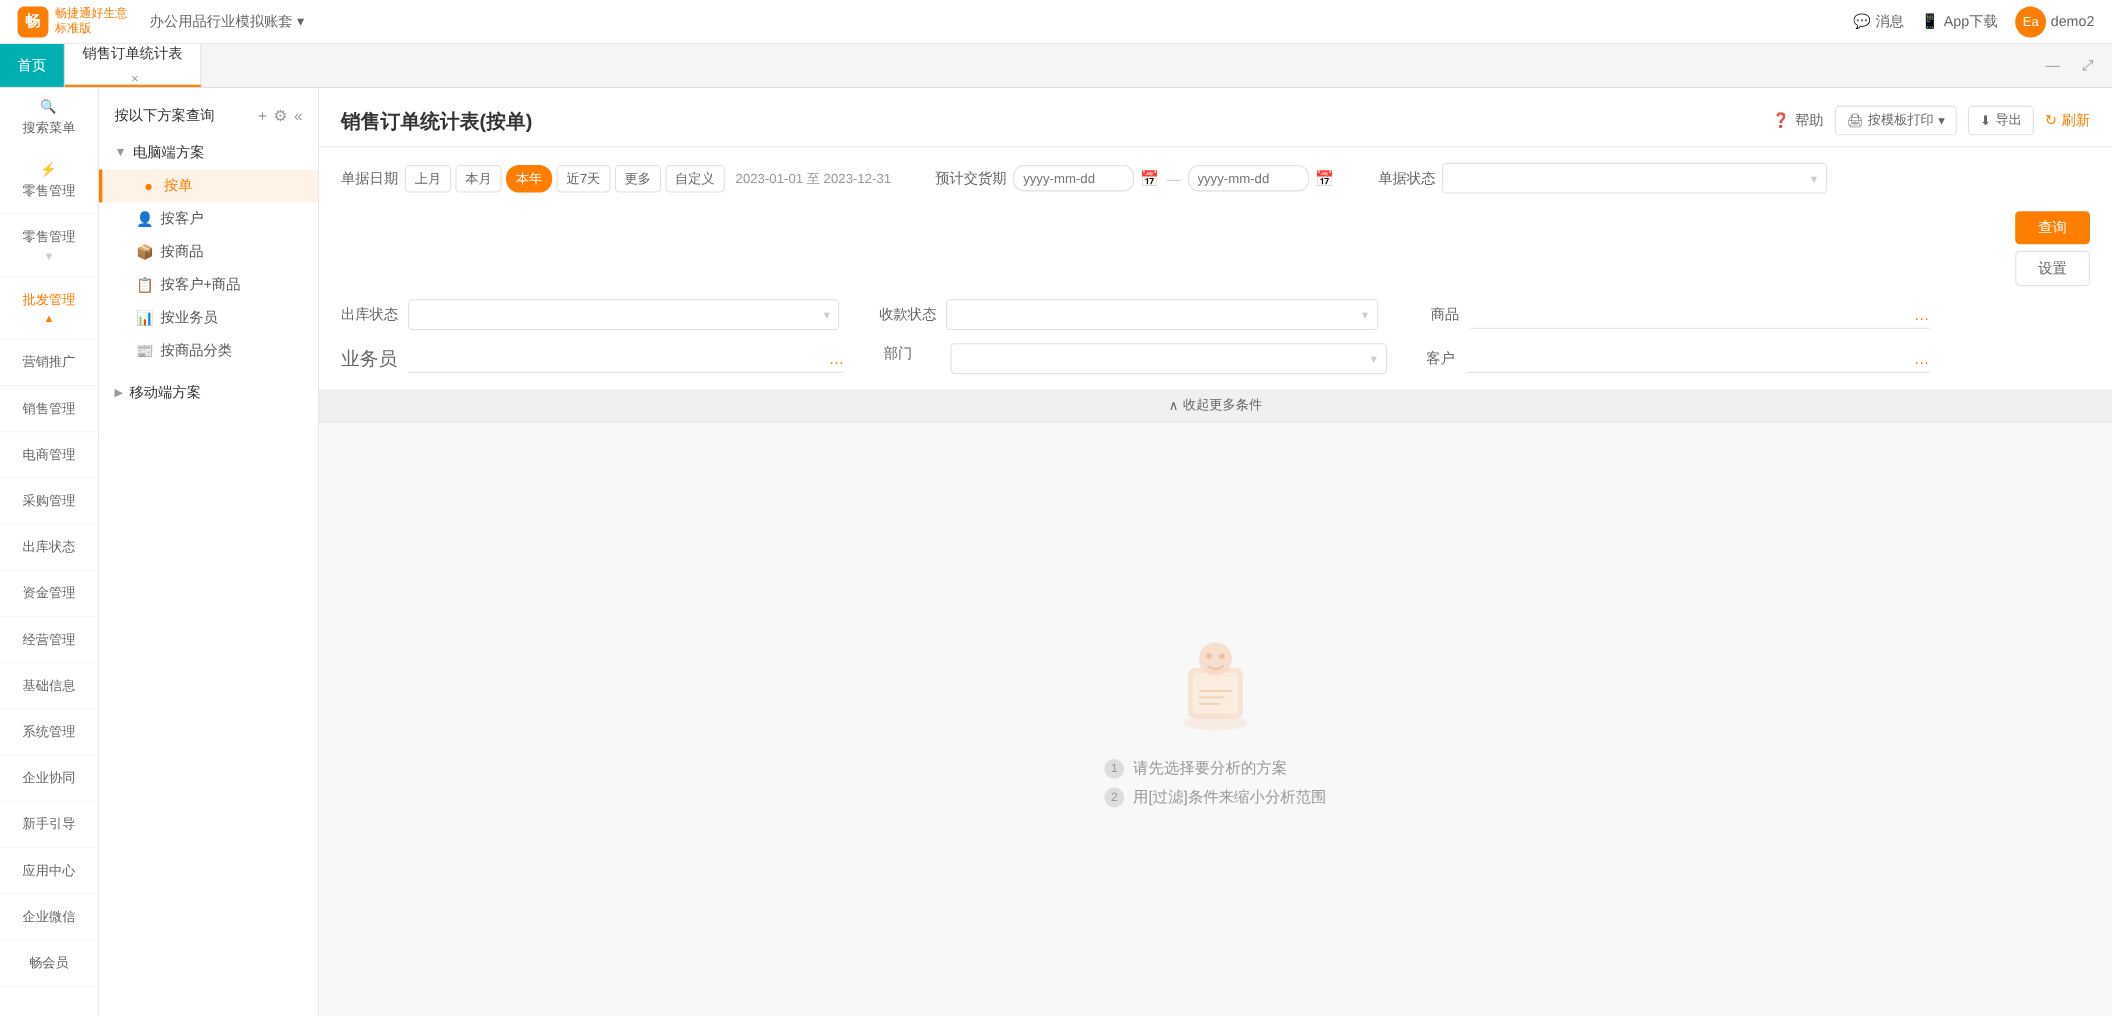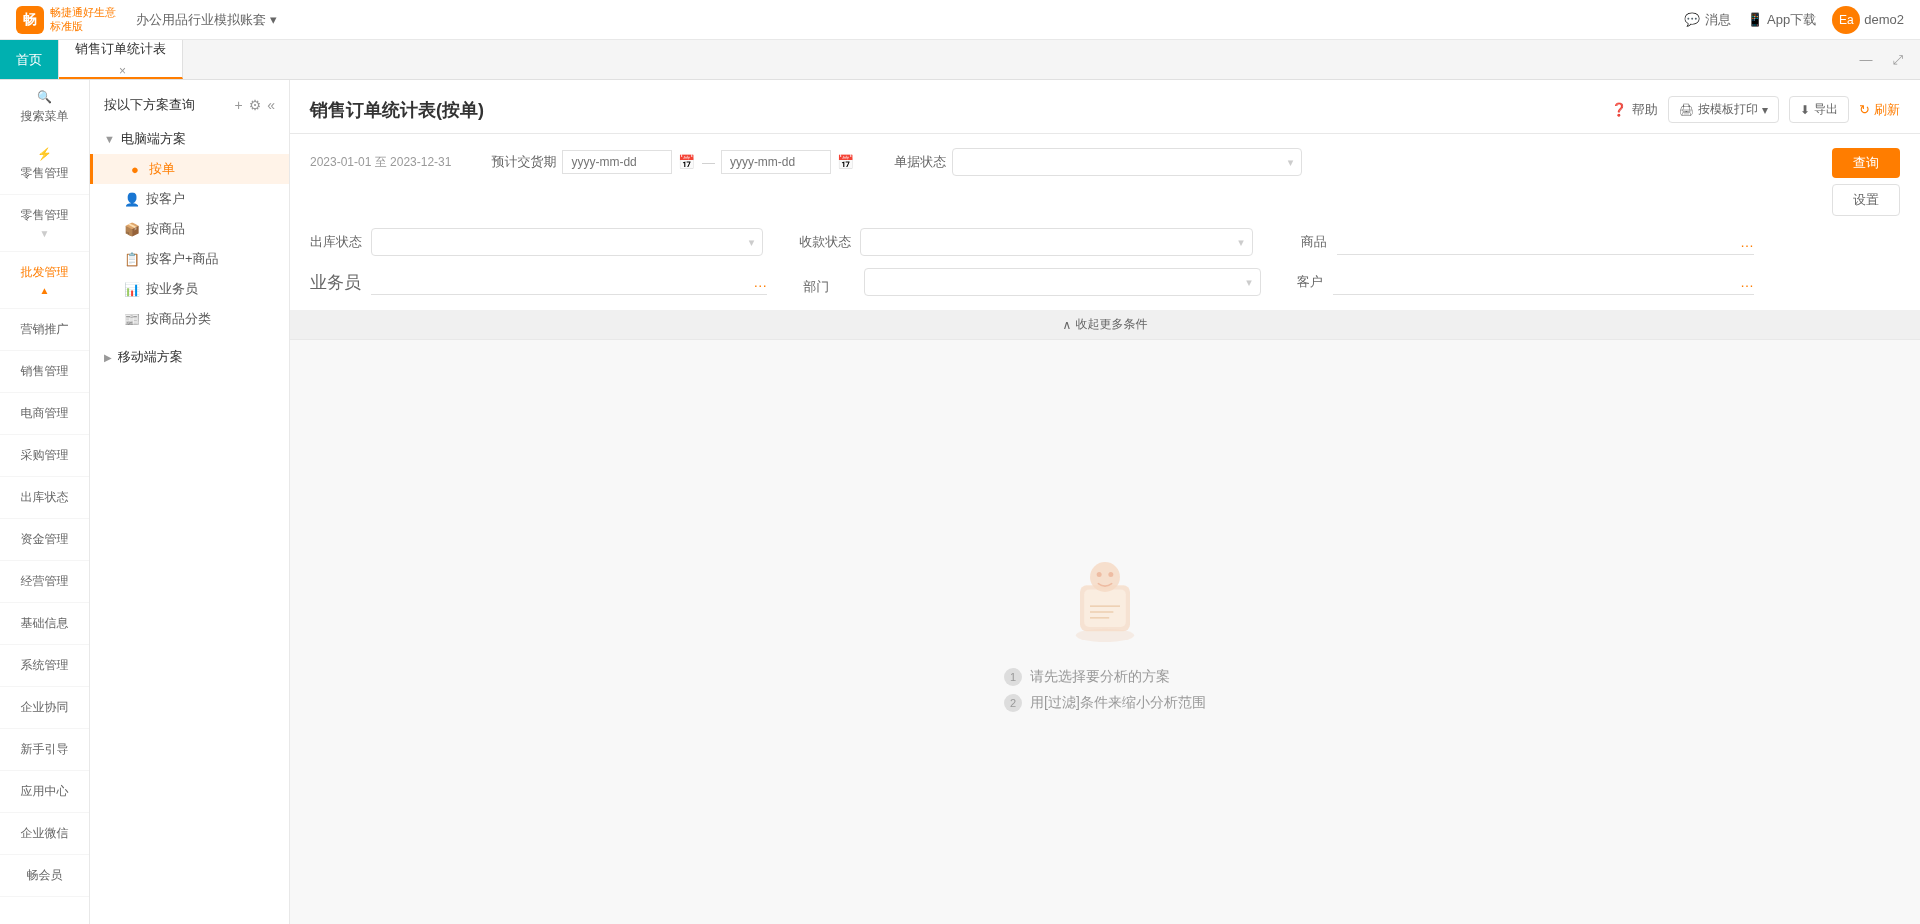--- a/index.html
+++ b/index.html
@@ -59,42 +59,42 @@
     
     .page-header { padding: 16px 20px 10px; background: #fff; border-bottom: 1px solid #e8e8e8; display: flex; align-items: center; justify-content: space-between; }
     .page-title { font-size: 18px; font-weight: bold; color: #333; }
     .page-actions { display: flex; gap: 10px; align-items: center; }
     .page-action { display: flex; align-items: center; gap: 4px; color: #666; font-size: 13px; cursor: pointer; }
     .page-action-btn { display: flex; align-items: center; gap: 4px; padding: 4px 10px; border: 1px solid #e0e0e0; border-radius: 4px; background: #fff; cursor: pointer; color: #666; font-size: 12px; }
     .refresh-btn { color: #ff7d00; cursor: pointer; display: flex; align-items: center; gap: 4px; font-size: 13px; }
     .filter-date-btns { display: flex; gap: 4px; align-items: center; }
     .date-btn { padding: 3px 8px; border: 1px solid #e0e0e0; border-radius: 4px; background: #fff; cursor: pointer; font-size: 12px; color: #666; }
     .date-btn.active { background: #ff7d00; color: #fff; border-color: #ff7d00; border-radius: 12px; }
-    .date-input { padding: 4px 8px; border: 1px solid #e0e0e0; border-radius: 0; width: 110px; font-size: 12px; color: #000000; outline: none; }
+    .date-input { padding: 4px 8px; border: 1px solid #e0e0e0; border-radius: 10px; width: 110px; font-size: 12px; color: #000000; outline: none; }
     .calendar-icon { color: #ccc; font-size: 14px; cursor: pointer; }
     .select-box { padding: 4px 8px; border: 1px solid #e0e0e0; border-radius: 4px; background: #fff; font-size: 12px; color: #999; min-width: 200px; height: 28px; display: flex; align-items: center; justify-content: space-between; cursor: pointer; }
     .select-box .arrow { color: #ccc; font-size: 11px; }
     .filter-dots { color: #ff7d00; font-size: 14px; cursor: pointer; }
 
     
     .collapse-bar { background: #f0f0f0; display: flex; align-items: center; justify-content: center; padding: 6px; cursor: pointer; color: #666; font-size: 12px; gap: 4px; border-bottom: 1px solid #e8e8e8; }
     .query-btn { padding: 6px 20px; border: none; border-radius: 4px; cursor: pointer; font-size: 13px; }
     .query-btn.primary { background: #ff7d00; color: #fff; }
     .query-btn.secondary { background: #fff; color: #666; border: 1px solid #e0e0e0; }
 
     
     .empty-state { flex: 1; display: flex; flex-direction: column; align-items: center; justify-content: center; gap: 16px; color: #999; }
     .empty-icon { width: 100px; height: 100px; opacity: 0.6; }
     .empty-tips { display: flex; flex-direction: column; gap: 8px; }
     .empty-tip { display: flex; align-items: center; gap: 8px; font-size: 14px; color: #999; }
     .tip-num { width: 18px; height: 18px; border-radius: 50%; background: #ddd; display: flex; align-items: center; justify-content: center; font-size: 11px; color: #999; }
 
     .filter-section { background: #fff; }
     .filter-inner { padding: 14px 20px; }
-    .query-col { display: flex; flex-direction: column; gap: 6px; }
+    .query-col { display: flex; flex-direction: column; gap: 6px; margin-top: 44px; }
   </style>
 </head>
 <body>
 
 <div class="top-bar">
   <div class="logo-area">
     <div class="logo-icon">
       <span>畅</span>
     </div>
     <div class="logo-text">
@@ -274,20 +274,31 @@
           </div>
         </div>
       </div>
 
       <div class="filter-section">
         <div class="filter-inner">
 
           <div style="display:flex; align-items:flex-start; gap:16px; margin-bottom:12px; position:relative;">
             <div style="display:flex; align-items:center; gap:10px; flex:1; flex-wrap:wrap;">
 
+              <div style="display:flex; align-items:center; gap:6px;">
+                <span style="font-size:13px;color:#666;white-space:nowrap;">单据日期</span>
+                <div class="filter-date-btns">
+                  <button class="date-btn">上月</button>
+                  <button class="date-btn">本月</button>
+                  <button class="date-btn active">本年</button>
+                  <button class="date-btn">近7天</button>
+                  <button class="date-btn">更多</button>
+                  <button class="date-btn">自定义</button>
+                </div>
+              </div>
 
               <div style="display:flex;align-items:center;gap:4px;font-size:12px;color:#999;">
                 <span>2023-01-01 至 2023-12-31</span>
               </div>
 
               <div style="display:flex;align-items:center;gap:6px; margin-left:30px;">
                 <span style="font-size:13px;color:#666;white-space:nowrap;">预计交货期</span>
                 <input class="date-input" type="text" placeholder="yyyy-mm-dd" style="">
                 <span class="calendar-icon">📅</span>
                 <span style="color:#ccc;">—</span>
@@ -334,21 +345,21 @@
             <div style="width:130px;"></div>
           </div>
 
           <div style="display:flex; align-items:center; gap:16px;">
             <div style="display:flex;align-items:center;gap:6px; flex:1;">
               <span style="font-size:17px;color:#666;white-space:nowrap;min-width:55px;">业务员</span>
               <div style="flex:1;border-bottom:1px solid #e0e0e0;padding:4px 0;display:flex;align-items:center;justify-content:flex-end;">
                 <span class="filter-dots">…</span>
               </div>
             </div>
-            <div style="display:flex;align-items:flex-end;gap:6px; flex:1; margin-left:20px;">
+            <div style="display:flex;align-items:flex-start;gap:6px; flex:1; margin-left:20px;">
               <span style="font-size:13px;color:#666;white-space:nowrap;min-width:55px;">部门</span>
               <div class="select-box" style="flex:1;">
                 <span style="color:#ccc;"></span>
                 <span class="arrow">▾</span>
               </div>
             </div>
             <div style="display:flex;align-items:center;gap:6px; flex:1; margin-left:20px;">
               <span style="font-size:13px;color:#666;white-space:nowrap;min-width:30px;">客户</span>
               <div style="flex:1;border-bottom:1px solid #e0e0e0;padding:4px 0;display:flex;align-items:center;justify-content:flex-end;">
                 <span class="filter-dots">…</span>

